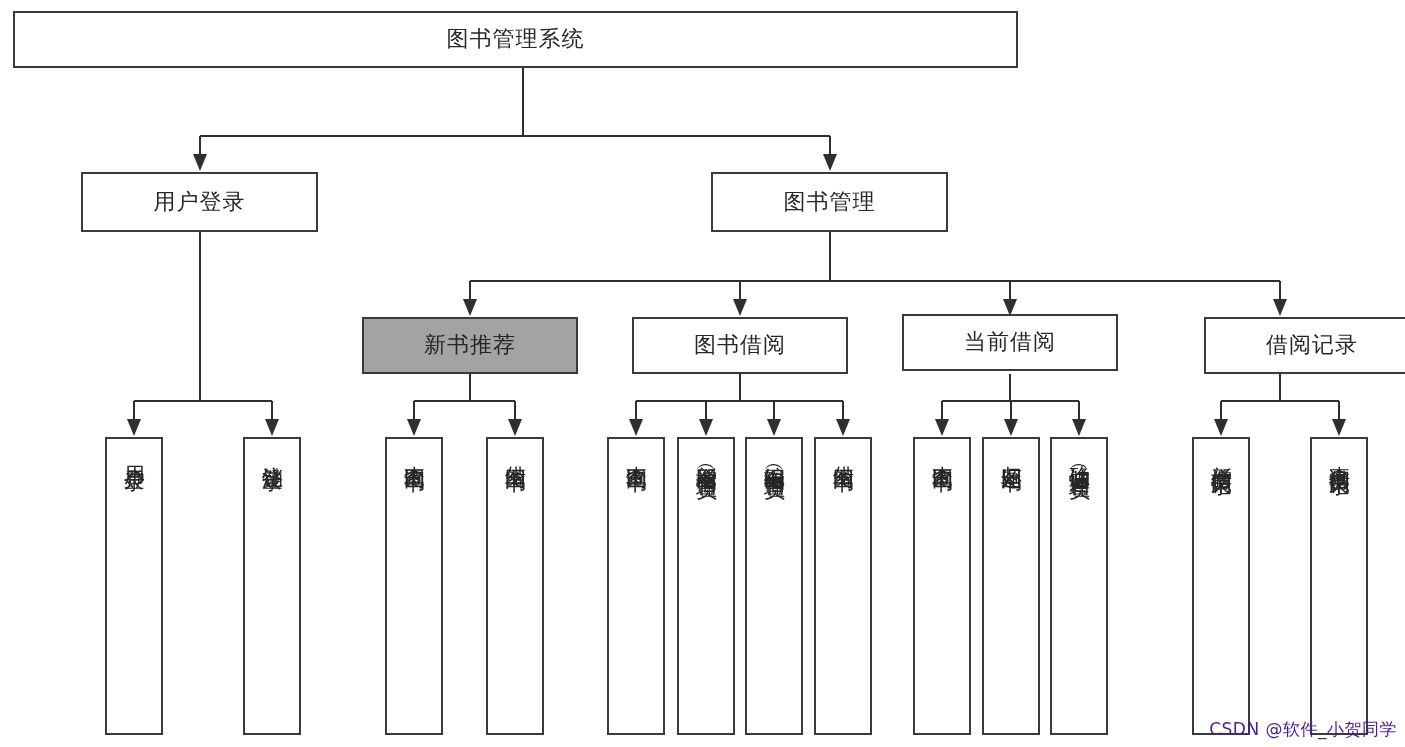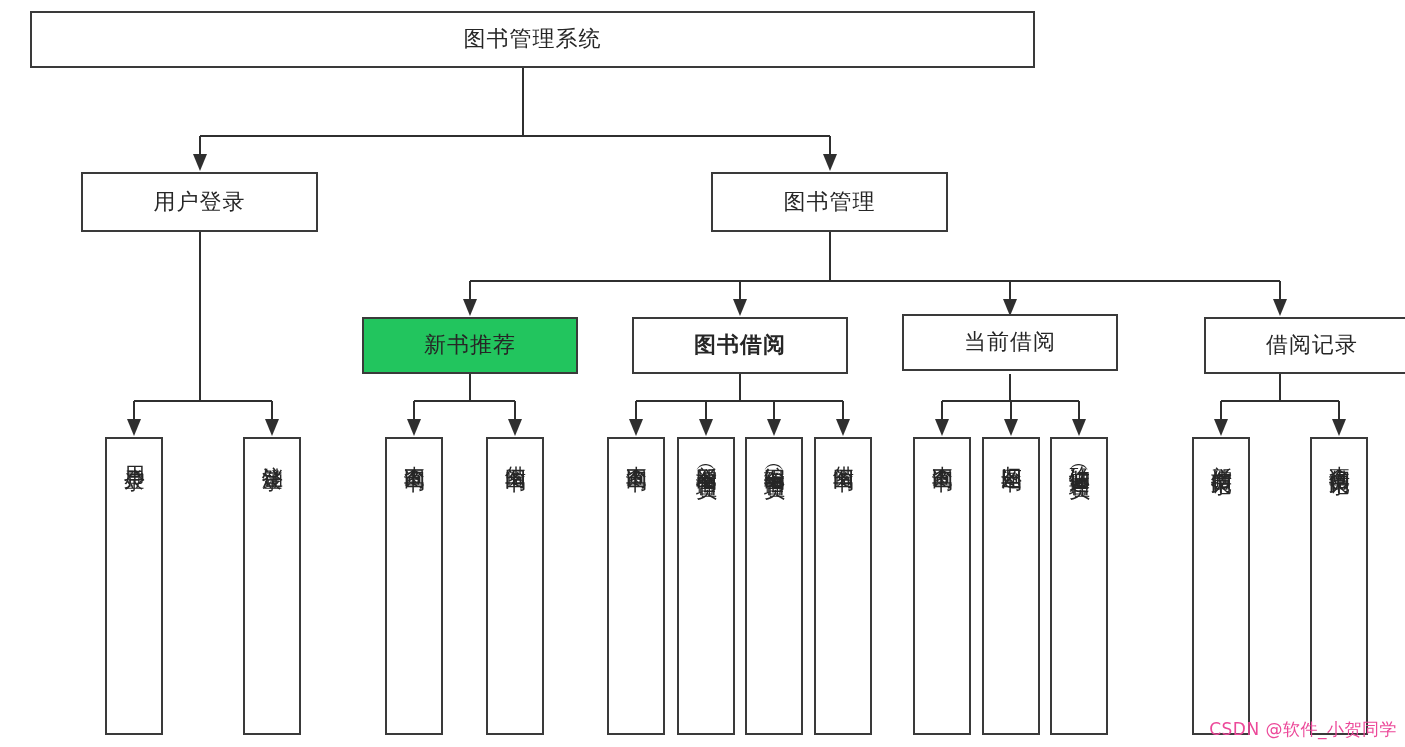--- a/index.html
+++ b/index.html
@@ -52,21 +52,21 @@
     font-size: 21px;
     line-height: 1.28;
     letter-spacing: 2px;
     white-space: nowrap;
   }
   .watermark {
     position: absolute;
     right: 8px;
     bottom: 6px;
     font-size: 17px;
-    color: #ec4899;
+    color: #4c1d95;
     letter-spacing: 0.5px;
     white-space: nowrap;
     font-family: "DejaVu Sans", "Liberation Sans", sans-serif;
   }
 </style>
 </head>
 <body>
 
 <div id="canvas">
   <svg id="edges" viewBox="0 0 1405 747">
@@ -117,33 +117,33 @@
       <line x1="1079" y1="401" x2="1079" y2="422" stroke="#2f2f2f" stroke-width="2.5" shape-rendering="crispEdges"></line>
       <polygon points="1072,419 1086,419 1079,436" fill="#2f2f2f"></polygon>
       <line x1="1280" y1="374" x2="1280" y2="401" stroke="#2f2f2f" stroke-width="2.5" shape-rendering="crispEdges"></line>
       <line x1="1221" y1="401" x2="1339" y2="401" stroke="#2f2f2f" stroke-width="2.5" shape-rendering="crispEdges"></line>
       <line x1="1221" y1="401" x2="1221" y2="422" stroke="#2f2f2f" stroke-width="2.5" shape-rendering="crispEdges"></line>
       <polygon points="1214,419 1228,419 1221,436" fill="#2f2f2f"></polygon>
       <line x1="1339" y1="401" x2="1339" y2="422" stroke="#2f2f2f" stroke-width="2.5" shape-rendering="crispEdges"></line>
       <polygon points="1332,419 1346,419 1339,436" fill="#2f2f2f"></polygon>
     </svg>
   <div id="nodes">
-      <div class="node h" style="left: 30px; top: 11px; width: 1005px; height: 57px; border-color: rgb(58, 58, 58); background: rgb(255, 255, 255); color: rgb(38, 38, 38);">
+      <div class="node h" style="left: 13px; top: 11px; width: 1005px; height: 57px; border-color: rgb(58, 58, 58); background: rgb(255, 255, 255); color: rgb(38, 38, 38);">
         <span>图书管理系统</span>
       </div>
       <div class="node h" style="left: 81px; top: 172px; width: 237px; height: 60px; border-color: rgb(58, 58, 58); background: rgb(255, 255, 255); color: rgb(38, 38, 38);">
         <span>用户登录</span>
       </div>
       <div class="node h" style="left: 711px; top: 172px; width: 237px; height: 60px; border-color: rgb(58, 58, 58); background: rgb(255, 255, 255); color: rgb(38, 38, 38);">
         <span>图书管理</span>
       </div>
-      <div class="node h" style="left: 362px; top: 317px; width: 216px; height: 57px; border-color: rgb(58, 58, 58); background: #22c55e; color: rgb(38, 38, 38);">
+      <div class="node h" style="left: 362px; top: 317px; width: 216px; height: 57px; border-color: rgb(58, 58, 58); background: #a3a3a3; color: rgb(38, 38, 38);">
         <span>新书推荐</span>
       </div>
-      <div class="node h" style="left: 632px; top: 317px; width: 216px; height: 57px; border-color: rgb(58, 58, 58); background: rgb(255, 255, 255); color: rgb(38, 38, 38); font-weight: bold;">
+      <div class="node h" style="left: 632px; top: 317px; width: 216px; height: 57px; border-color: rgb(58, 58, 58); background: rgb(255, 255, 255); color: rgb(38, 38, 38);">
         <span>图书借阅</span>
       </div>
       <div class="node h" style="left: 902px; top: 314px; width: 216px; height: 57px; border-color: rgb(58, 58, 58); background: rgb(255, 255, 255); color: rgb(38, 38, 38);">
         <span>当前借阅</span>
       </div>
       <div class="node h" style="left: 1204px; top: 317px; width: 216px; height: 57px; border-color: rgb(58, 58, 58); background: rgb(255, 255, 255); color: rgb(38, 38, 38);">
         <span>借阅记录</span>
       </div>
       <div class="node v" style="left: 105px; top: 437px; width: 58px; height: 298px; border-color: rgb(58, 58, 58); background: rgb(255, 255, 255); color: rgb(38, 38, 38);">
         <span class="vlabel">用户登录</span>

